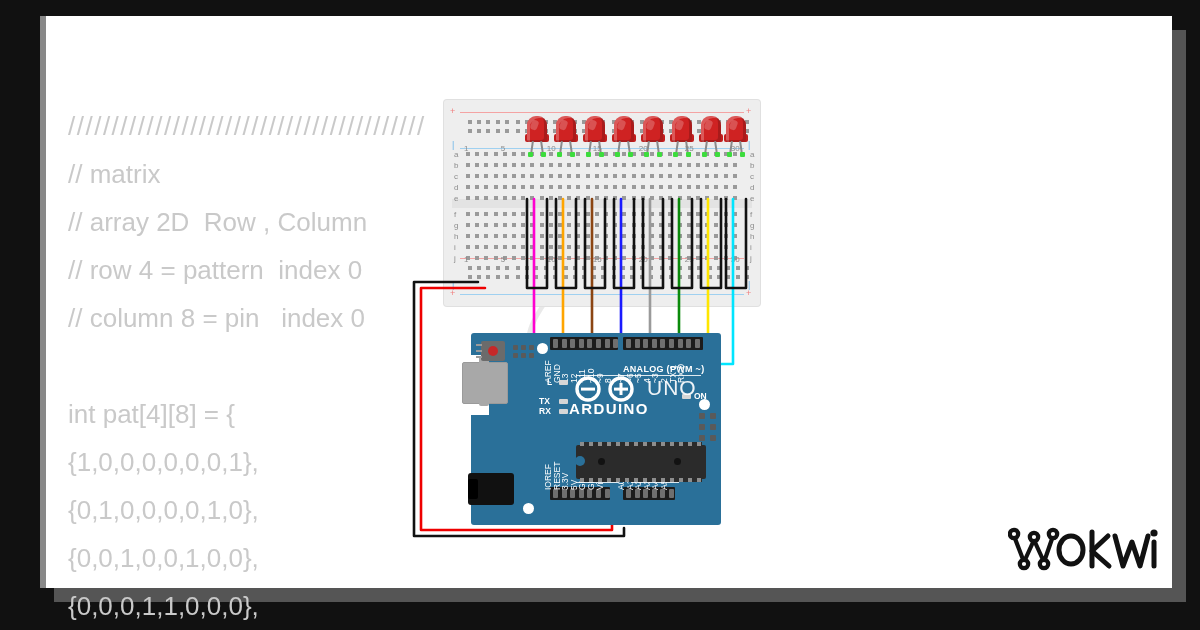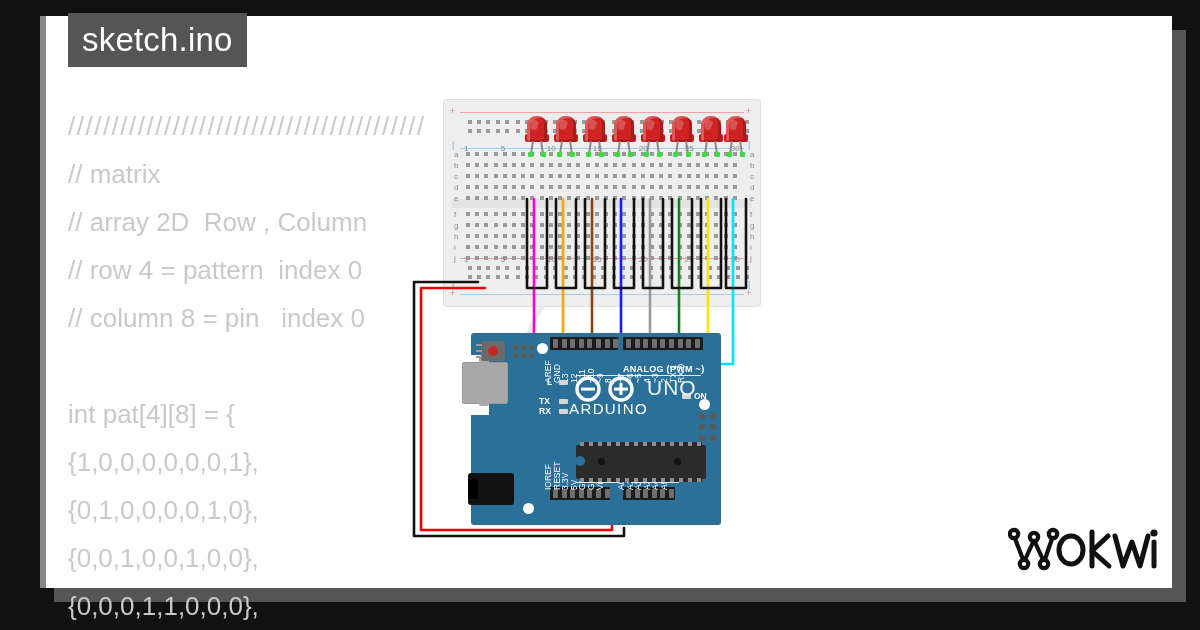--- a/index.html
+++ b/index.html
@@ -82,36 +82,35 @@
   .uno .grouplabel{position:absolute;font-size:9px;color:#ffffff;font-weight:bold;letter-spacing:.3px;white-space:nowrap;}
   .uno .underline{position:absolute;height:1px;background:#ffffff;opacity:.85;}
   .uno .smd{position:absolute;width:9px;height:5px;background:#d6d6d6;border-radius:1px;}
   .uno .smdlabel{position:absolute;font-size:8.5px;color:#ffffff;font-weight:bold;}
   .uno .chip{position:absolute;left:105px;top:112px;width:130px;height:34px;background:#2b2b2b;border-radius:2px;}
   .uno .chip .notchc{position:absolute;left:-1px;top:11px;width:10px;height:10px;border-radius:50%;background:#2a7099;}
   .uno .chip .dot{position:absolute;width:7px;height:7px;background:#121212;border-radius:50%;top:13px;}
   .uno .chip .legs{position:absolute;left:4px;width:122px;height:4px;background:repeating-linear-gradient(90deg,#8d8d8d 0,#8d8d8d 4px,#2b2b2b 4px,#2b2b2b 9px);}
   .uno .logo{position:absolute;left:98px;top:43px;width:72px;height:26px;}
   .uno .unobox{position:absolute;left:176px;top:43px;font-size:21px;color:#ffffff;letter-spacing:1px;opacity:.92;}
-  .uno .arduino{position:absolute;left:98px;top:67px;font-size:15px;color:#ffffff;font-weight:normal;letter-spacing:1.4px;text-align:center;}
+  .uno .arduino{position:absolute;left:98px;top:67px;font-size:15px;color:#ffffff;font-weight:bold;letter-spacing:1.4px;text-align:center;}
   .uno .rightpads{position:absolute;left:228px;top:80px;width:24px;height:34px;}
   .uno .rightpads i{position:absolute;width:6px;height:6px;background:#5a5a5a;border-radius:1px;}
 
   .watermark{position:absolute;left:515px;top:285px;font-size:62px;color:#d8d8d8;opacity:.55;font-family:"Liberation Sans",sans-serif;}
 </style>
 </head>
 <body>
 
 <div id="stage">
 
   <div class="card-shadow"></div>
   <div class="card"></div>
   <div class="card-leftedge"></div>
 
-  <div class="tab">sketch.ino</div>
 
   <div class="code" id="code-block"><div class="ln slashes">/////////////////////////////////////////</div><div class="ln">// matrix</div><div class="ln">// array 2D  Row , Column</div><div class="ln">// row 4 = pattern  index 0</div><div class="ln">// column 8 = pin   index 0</div><div class="ln"></div><div class="ln">int pat[4][8] = {</div><div class="ln">{1,0,0,0,0,0,0,1},</div><div class="ln">{0,1,0,0,0,0,1,0},</div><div class="ln">{0,0,1,0,0,1,0,0},</div><div class="ln">{0,0,0,1,1,0,0,0},</div></div>
 
   <div class="watermark">7</div>
 
   <div class="bb" id="breadboard">
       <div class="railline rail-red" style="top: 12px;"></div>
       <div class="railline rail-blue" style="top: 48px;"></div>
       <div class="railline rail-red" style="top: 158px;"></div>
       <div class="railline rail-blue" style="top: 194px;"></div>

